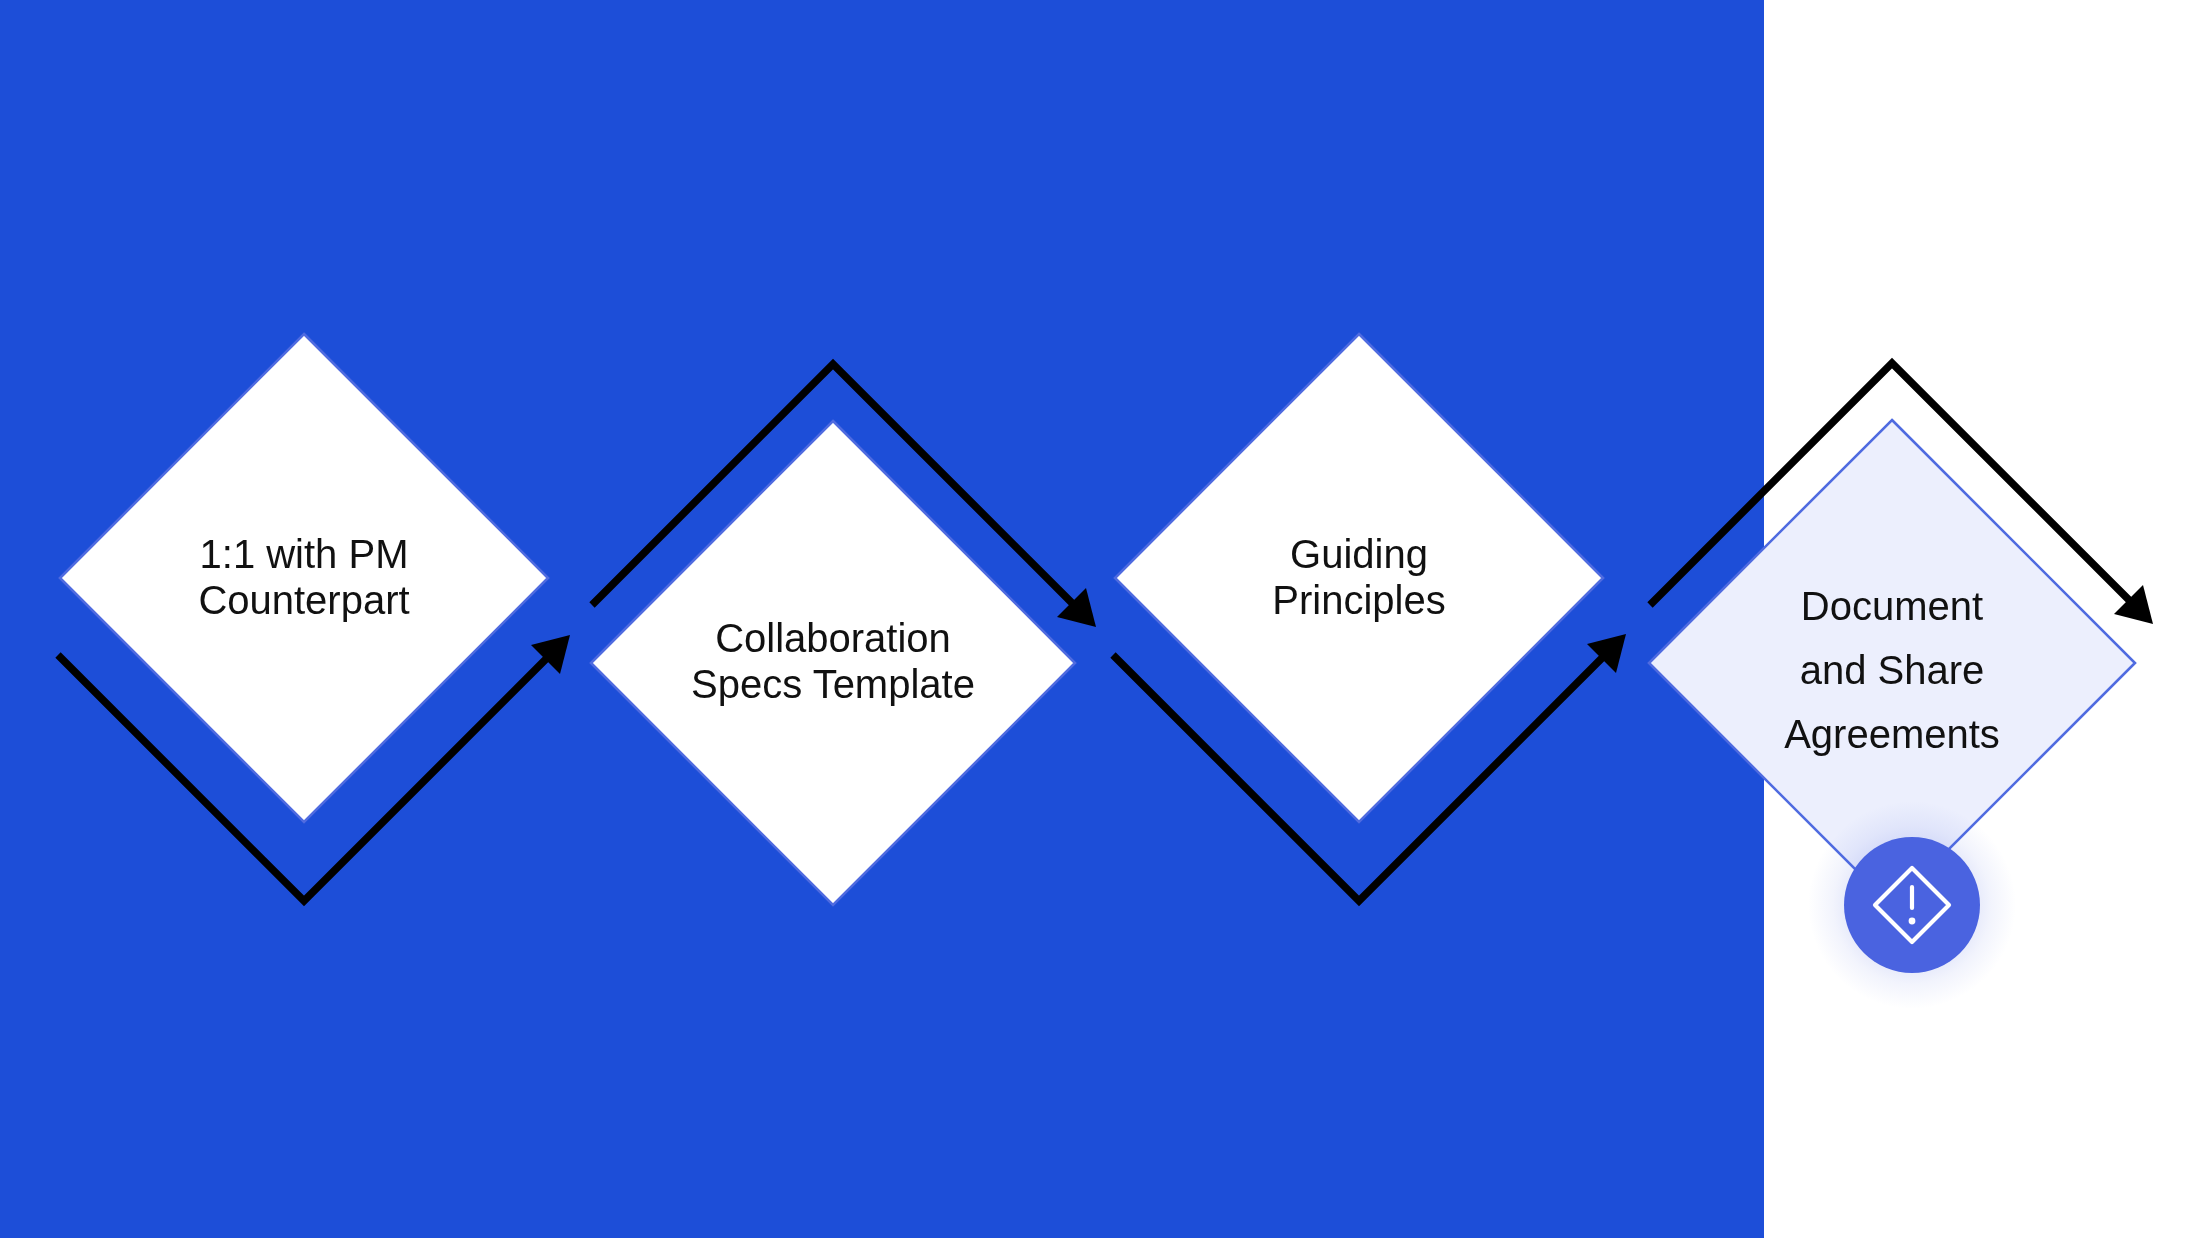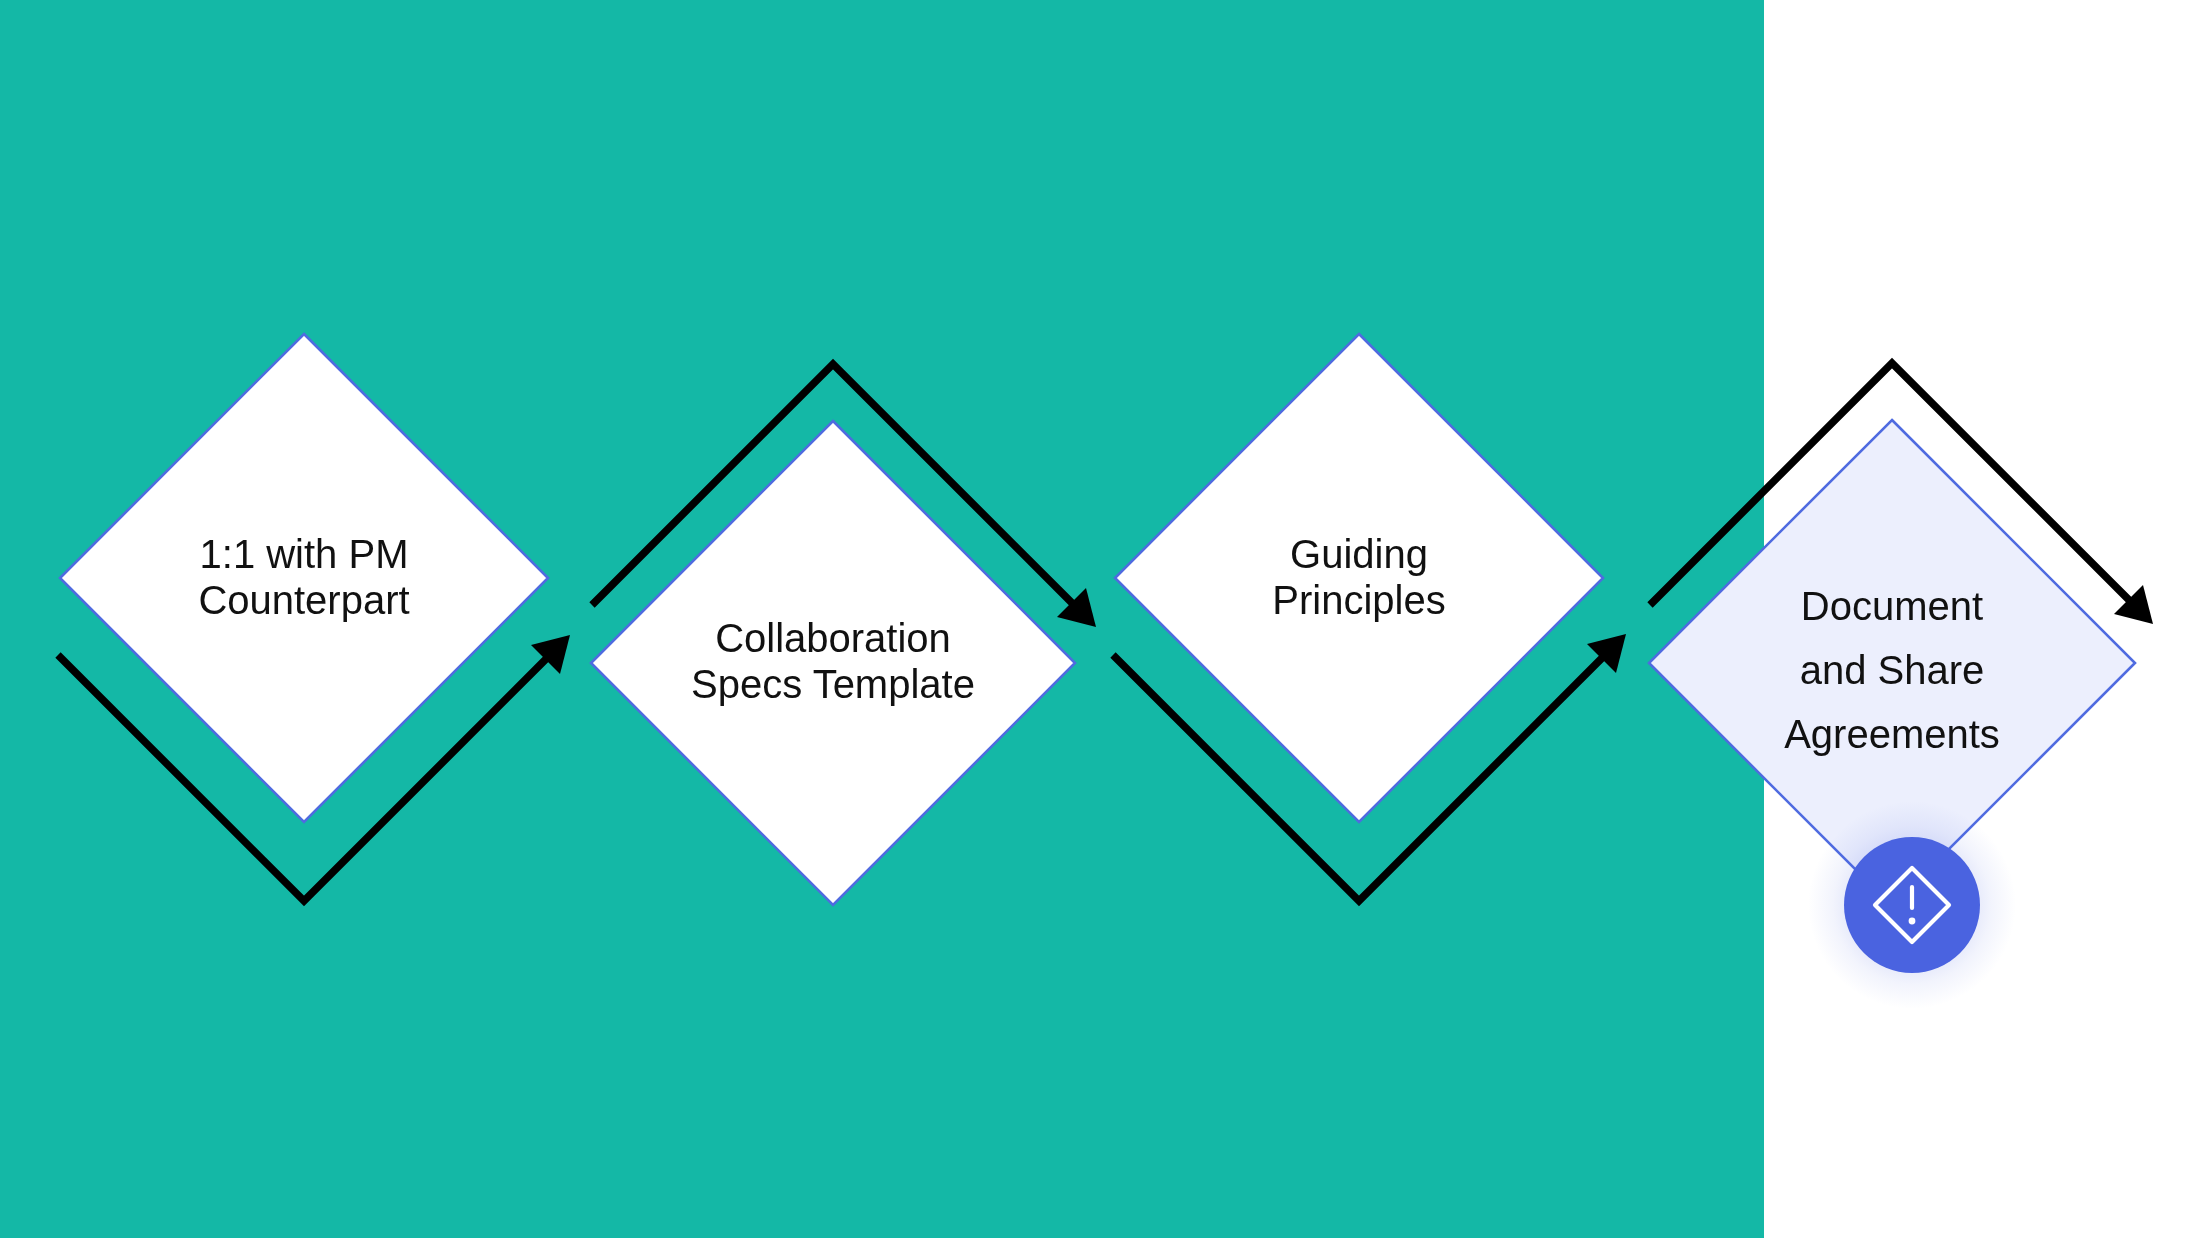--- a/index.html
+++ b/index.html
@@ -10,21 +10,21 @@
   body {
     width: 2200px;
     height: 1238px;
     overflow: hidden;
     font-family: "Liberation Sans", sans-serif;
   }
   #diagram-canvas {
     position: relative;
     width: 1764px;
     height: 1238px;
-    background: #14b8a6;
+    background: #1d4ed8;
   }
   #flow-svg {
     position: absolute;
     inset: 0;
     width: 2200px;
     height: 1238px;
     display: block;
   }
   .node-label {
     font-family: "Liberation Sans", sans-serif;

